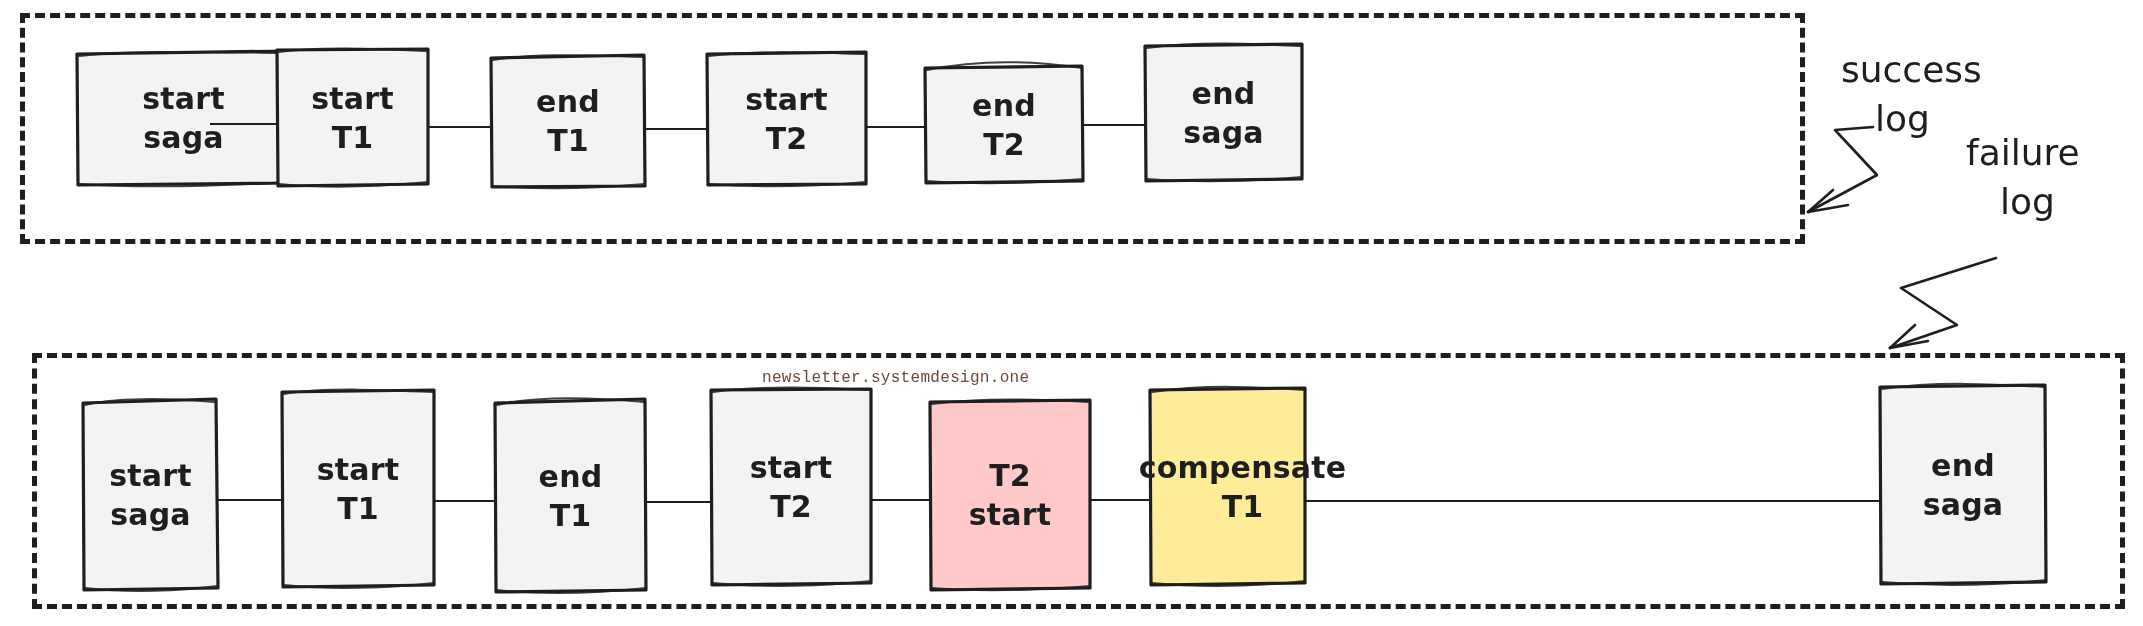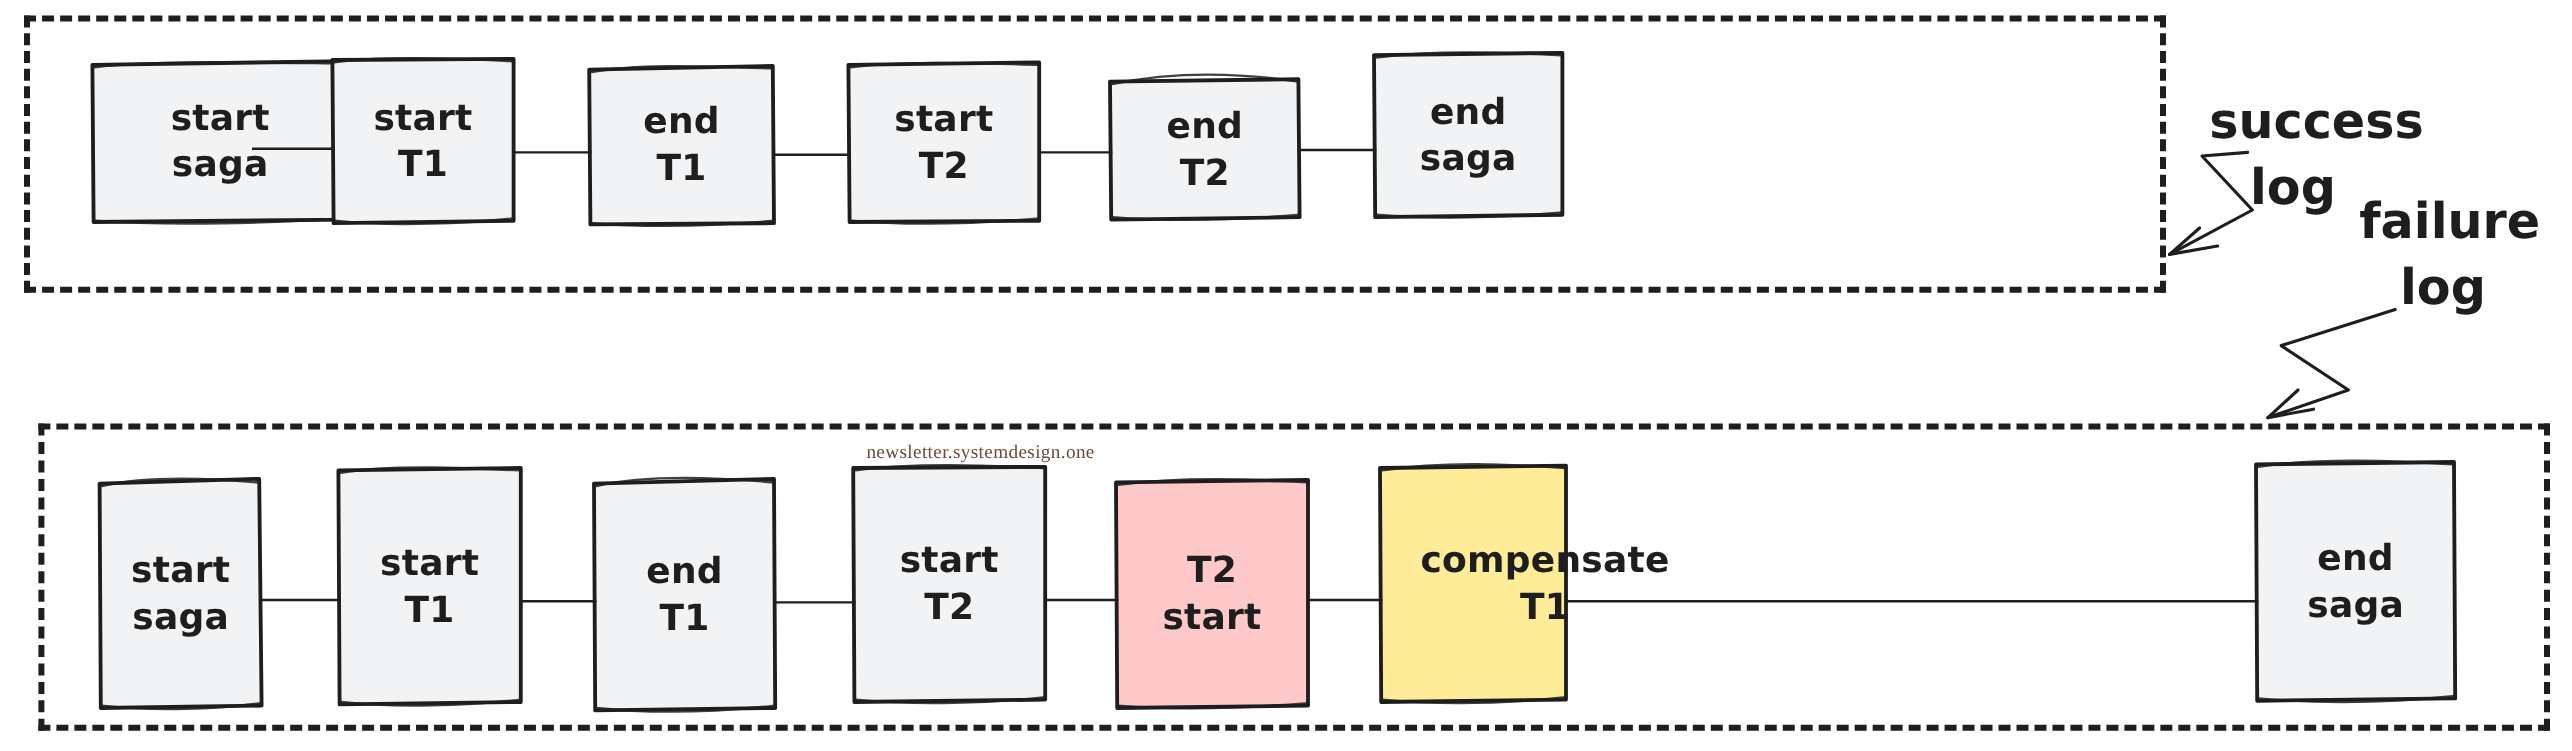--- a/index.html
+++ b/index.html
@@ -44,38 +44,38 @@
     letter-spacing: 0.2px;
     z-index: 4;
   }
   .node .line { display: block; white-space: nowrap; }
 
   
   .annot {
     position: absolute;
     color: #1e1e1e;
     font-family: "DejaVu Sans", sans-serif;
-    font-weight: 700;
-    font-size: 41px;
+    font-weight: 400;
+    font-size: 36px;
     line-height: 1.35;
     z-index: 6;
     white-space: nowrap;
-    margin-top: 28px;
   }
   .annot .l2 { display: block; padding-left: 34px; }
 
   
   .watermark {
     position: absolute;
     color: #6b4a3a;
-    font-family: Liberation Serif, serif;
+    font-family: Liberation Mono, monospace;
     font-size: 16px;
     letter-spacing: 0.3px;
     z-index: 6;
     white-space: nowrap;
+    margin-left: 40px;
   }
 
   svg.sketch { position: absolute; left: 0; top: 0; overflow: visible; pointer-events: none; }
 </style>
 </head>
 <body>
 
 <div id="canvas">
 
   <svg class="sketch" width="2143" height="626" viewBox="0 0 2143 626">
@@ -235,21 +235,21 @@
   <div class="node" style="left:711px; top:389px; width:160px; height:196px;">
     <span class="line">start</span>
     <span class="line">T2</span>
   </div>
 
   <div class="node" style="left:930px; top:400px; width:160px; height:190px;">
     <span class="line">T2</span>
     <span class="line">start</span>
   </div>
 
-  <div class="node" style="left:1200px; top:388px; width:175px; height:197px;">
+  <div class="node" style="left:1155px; top:388px; width:175px; height:197px;">
     <span class="line">compensate</span>
     <span class="line">T1</span>
   </div>
 
   <div class="node" style="left:1880px; top:385px; width:166px; height:199px;">
     <span class="line">end</span>
     <span class="line">saga</span>
   </div>
 
   <div class="annot" style="left:1841px; top:46px;">

